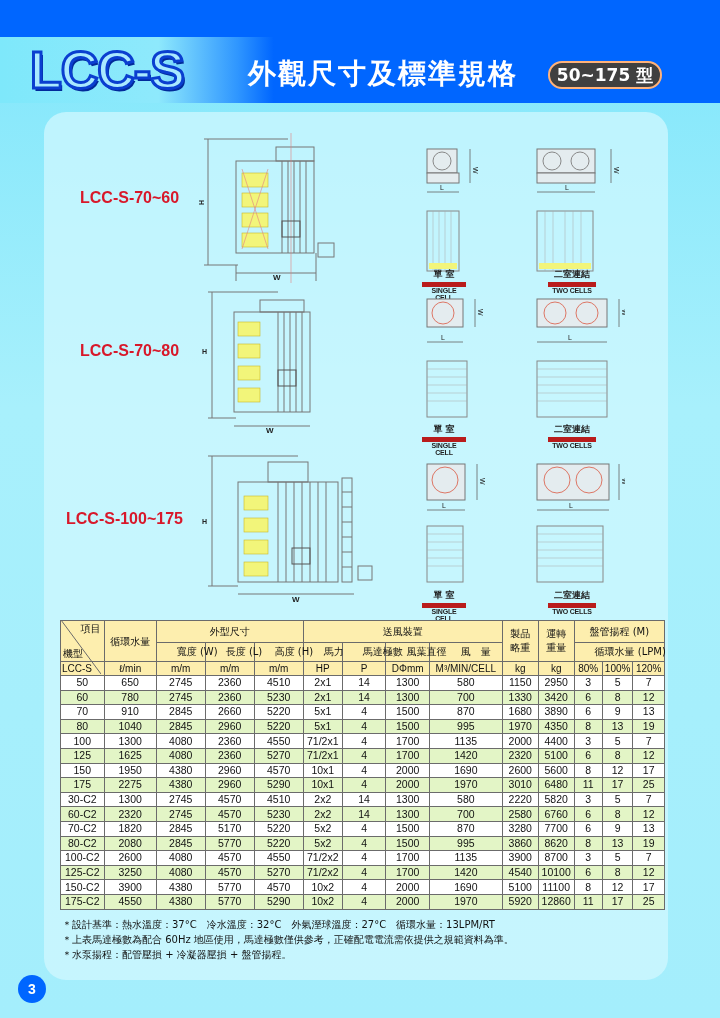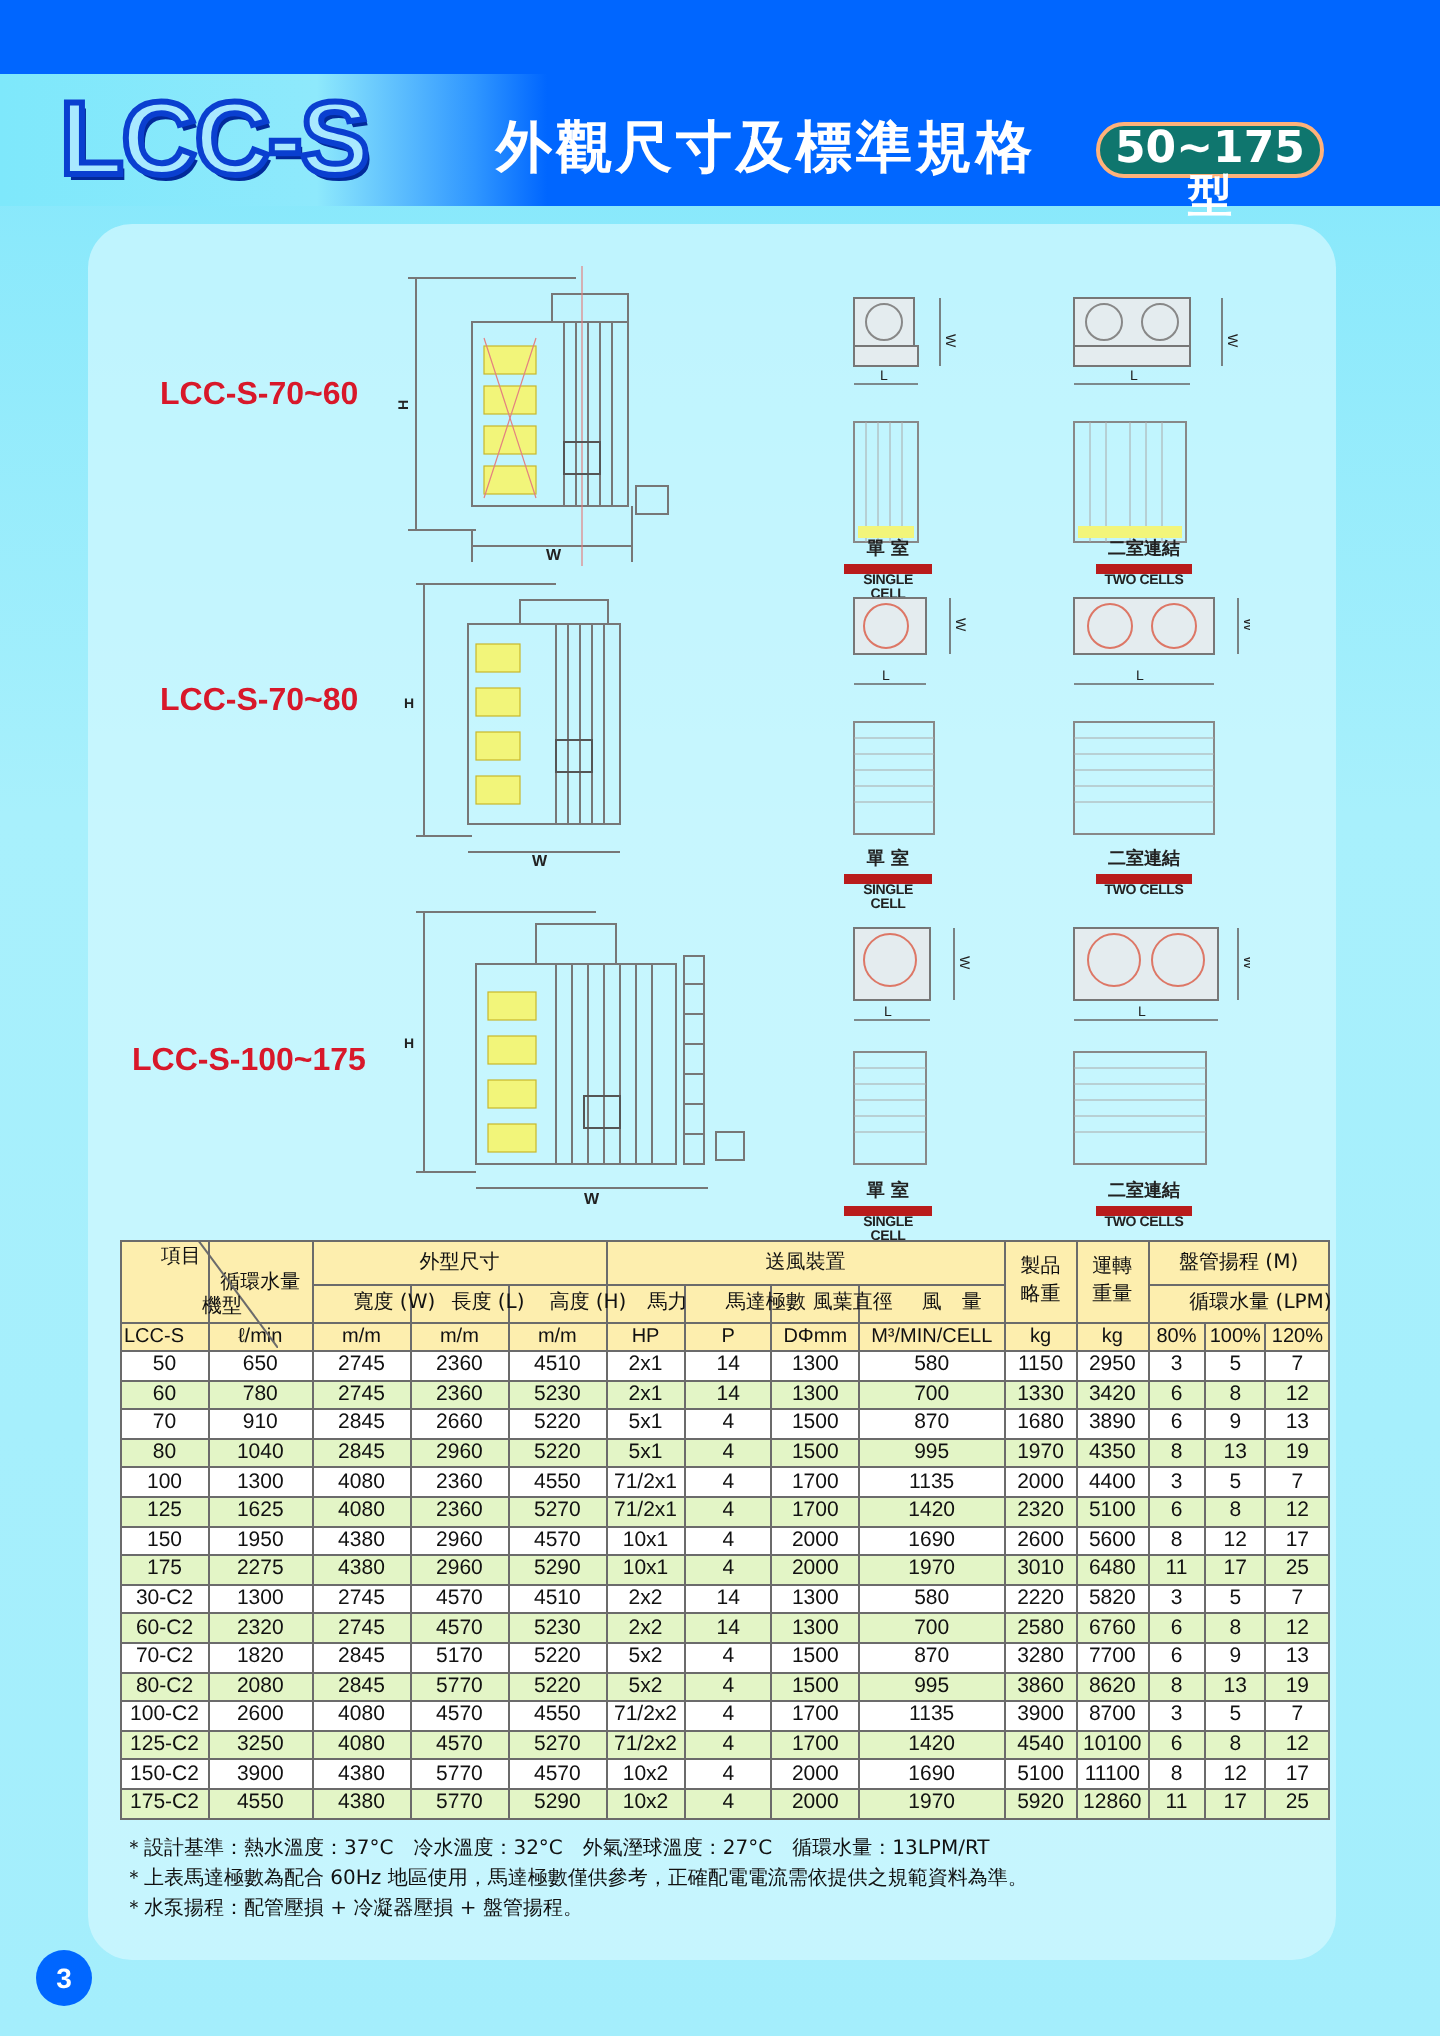--- a/index.html
+++ b/index.html
@@ -22,22 +22,22 @@
     text-shadow: 2px 3px 0 #022a9a, 0 0 2px #ffffff;
     line-height: 56px;
   }
   .heading {
     position: absolute; left: 248px; top: 56px; color: #ffffff;
     font-family: "DejaVu Sans", sans-serif; font-weight: bold; font-size: 28px; letter-spacing: 2px;
     line-height: 36px;
   }
   .model-pill {
     position: absolute; left: 548px; top: 61px; width: 114px; height: 28px;
-    background: #0f766e; border: 2px solid #ffb27a; border-radius: 14px;
-    color: #ffffff; font-weight: bold; font-size: 22px; text-align: center; line-height: 24px;
+    background: #404040; border: 2px solid #ffb27a; border-radius: 14px;
+    color: #ffffff; font-weight: bold; font-size: 17px; text-align: center; line-height: 24px;
     font-family: "DejaVu Sans", sans-serif;
   }
   .panel {
     position: absolute; left: 44px; top: 112px; width: 624px; height: 868px;
     background: rgba(210, 248, 255, 0.72); border-radius: 22px;
   }
   .model-label {
     position: absolute; color: #d8182a; font-weight: bold; font-size: 16px; font-family: "Liberation Sans", sans-serif;
   }
   .tower { position: absolute; }
@@ -54,21 +54,21 @@
   }
   table.spec th, table.spec td {
     border: 1px solid #6b6b6b; text-align: center; padding: 0; height: 14.6px; line-height: 13px; white-space: nowrap;
   }
   table.spec thead th { background: #fdeeae; font-weight: normal; font-family: "DejaVu Sans", sans-serif; font-size: 10px; }
   table.spec thead tr.h1 th { height: 21px; }
   table.spec thead tr.h2 th { height: 19px; padding-left: 20px; }
   table.spec thead tr.h3 th { height: 14px; font-family: "Liberation Sans", sans-serif; font-size: 10px; }
   table.spec tbody tr:nth-child(odd) td { background: #ffffff; }
   table.spec tbody tr:nth-child(even) td { background: #e3f5c6; }
-  .corner { position: relative; height: 100%; margin-left: 38px; }
+  .corner { position: relative; height: 100%; }
   .corner svg { position: absolute; left: 0; top: 0; }
   .corner .c-top { position: absolute; right: 3px; top: 1px; font-size: 10px; }
   .corner .c-mid { position: absolute; left: 2px; top: 30px; font-size: 10px; }
 
   .notes { position: absolute; left: 62px; top: 917px; font-size: 10px; line-height: 15px; color: #111; font-family: "DejaVu Sans", sans-serif; }
   .page-badge {
     position: absolute; left: 18px; top: 975px; width: 28px; height: 28px; border-radius: 50%;
     background: #0066ff; color: #fff; font-weight: bold; font-size: 14px; text-align: center; line-height: 28px;
   }
 </style>
@@ -233,21 +233,21 @@
   </svg>
   <div class="cell-caption" style="left:422px;top:423px;width:44px;">
       <span class="zh">單 室</span>
       <span class="en">SINGLE CELL</span>
     </div>
   <div class="cell-caption" style="left:548px;top:423px;width:48px;">
       <span class="zh">二室連結</span>
       <span class="en">TWO CELLS</span>
     </div>
 
-  <div class="model-label" style="left:66px;top:510px;margin-top:12px;">LCC-S-100~175</div>
+  <div class="model-label" style="left:66px;top:510px;">LCC-S-100~175</div>
   <svg class="tower" style="left:198px;top:452px;" width="180" height="152">
     <g stroke="#777" fill="none" stroke-width="1">
       <line x1="14" y1="4" x2="14" y2="134"></line>
         <line x1="10" y1="4" x2="100" y2="4"></line>
         <line x1="10" y1="134" x2="40" y2="134"></line>
       <line x1="40" y1="142" x2="156" y2="142"></line>
       <rect x="40" y="30" width="100" height="100"></rect>
         <rect x="70" y="10" width="40" height="20"></rect>
       <line x1="80" y1="30" x2="80" y2="130"></line>
         <line x1="88" y1="30" x2="88" y2="130"></line>

